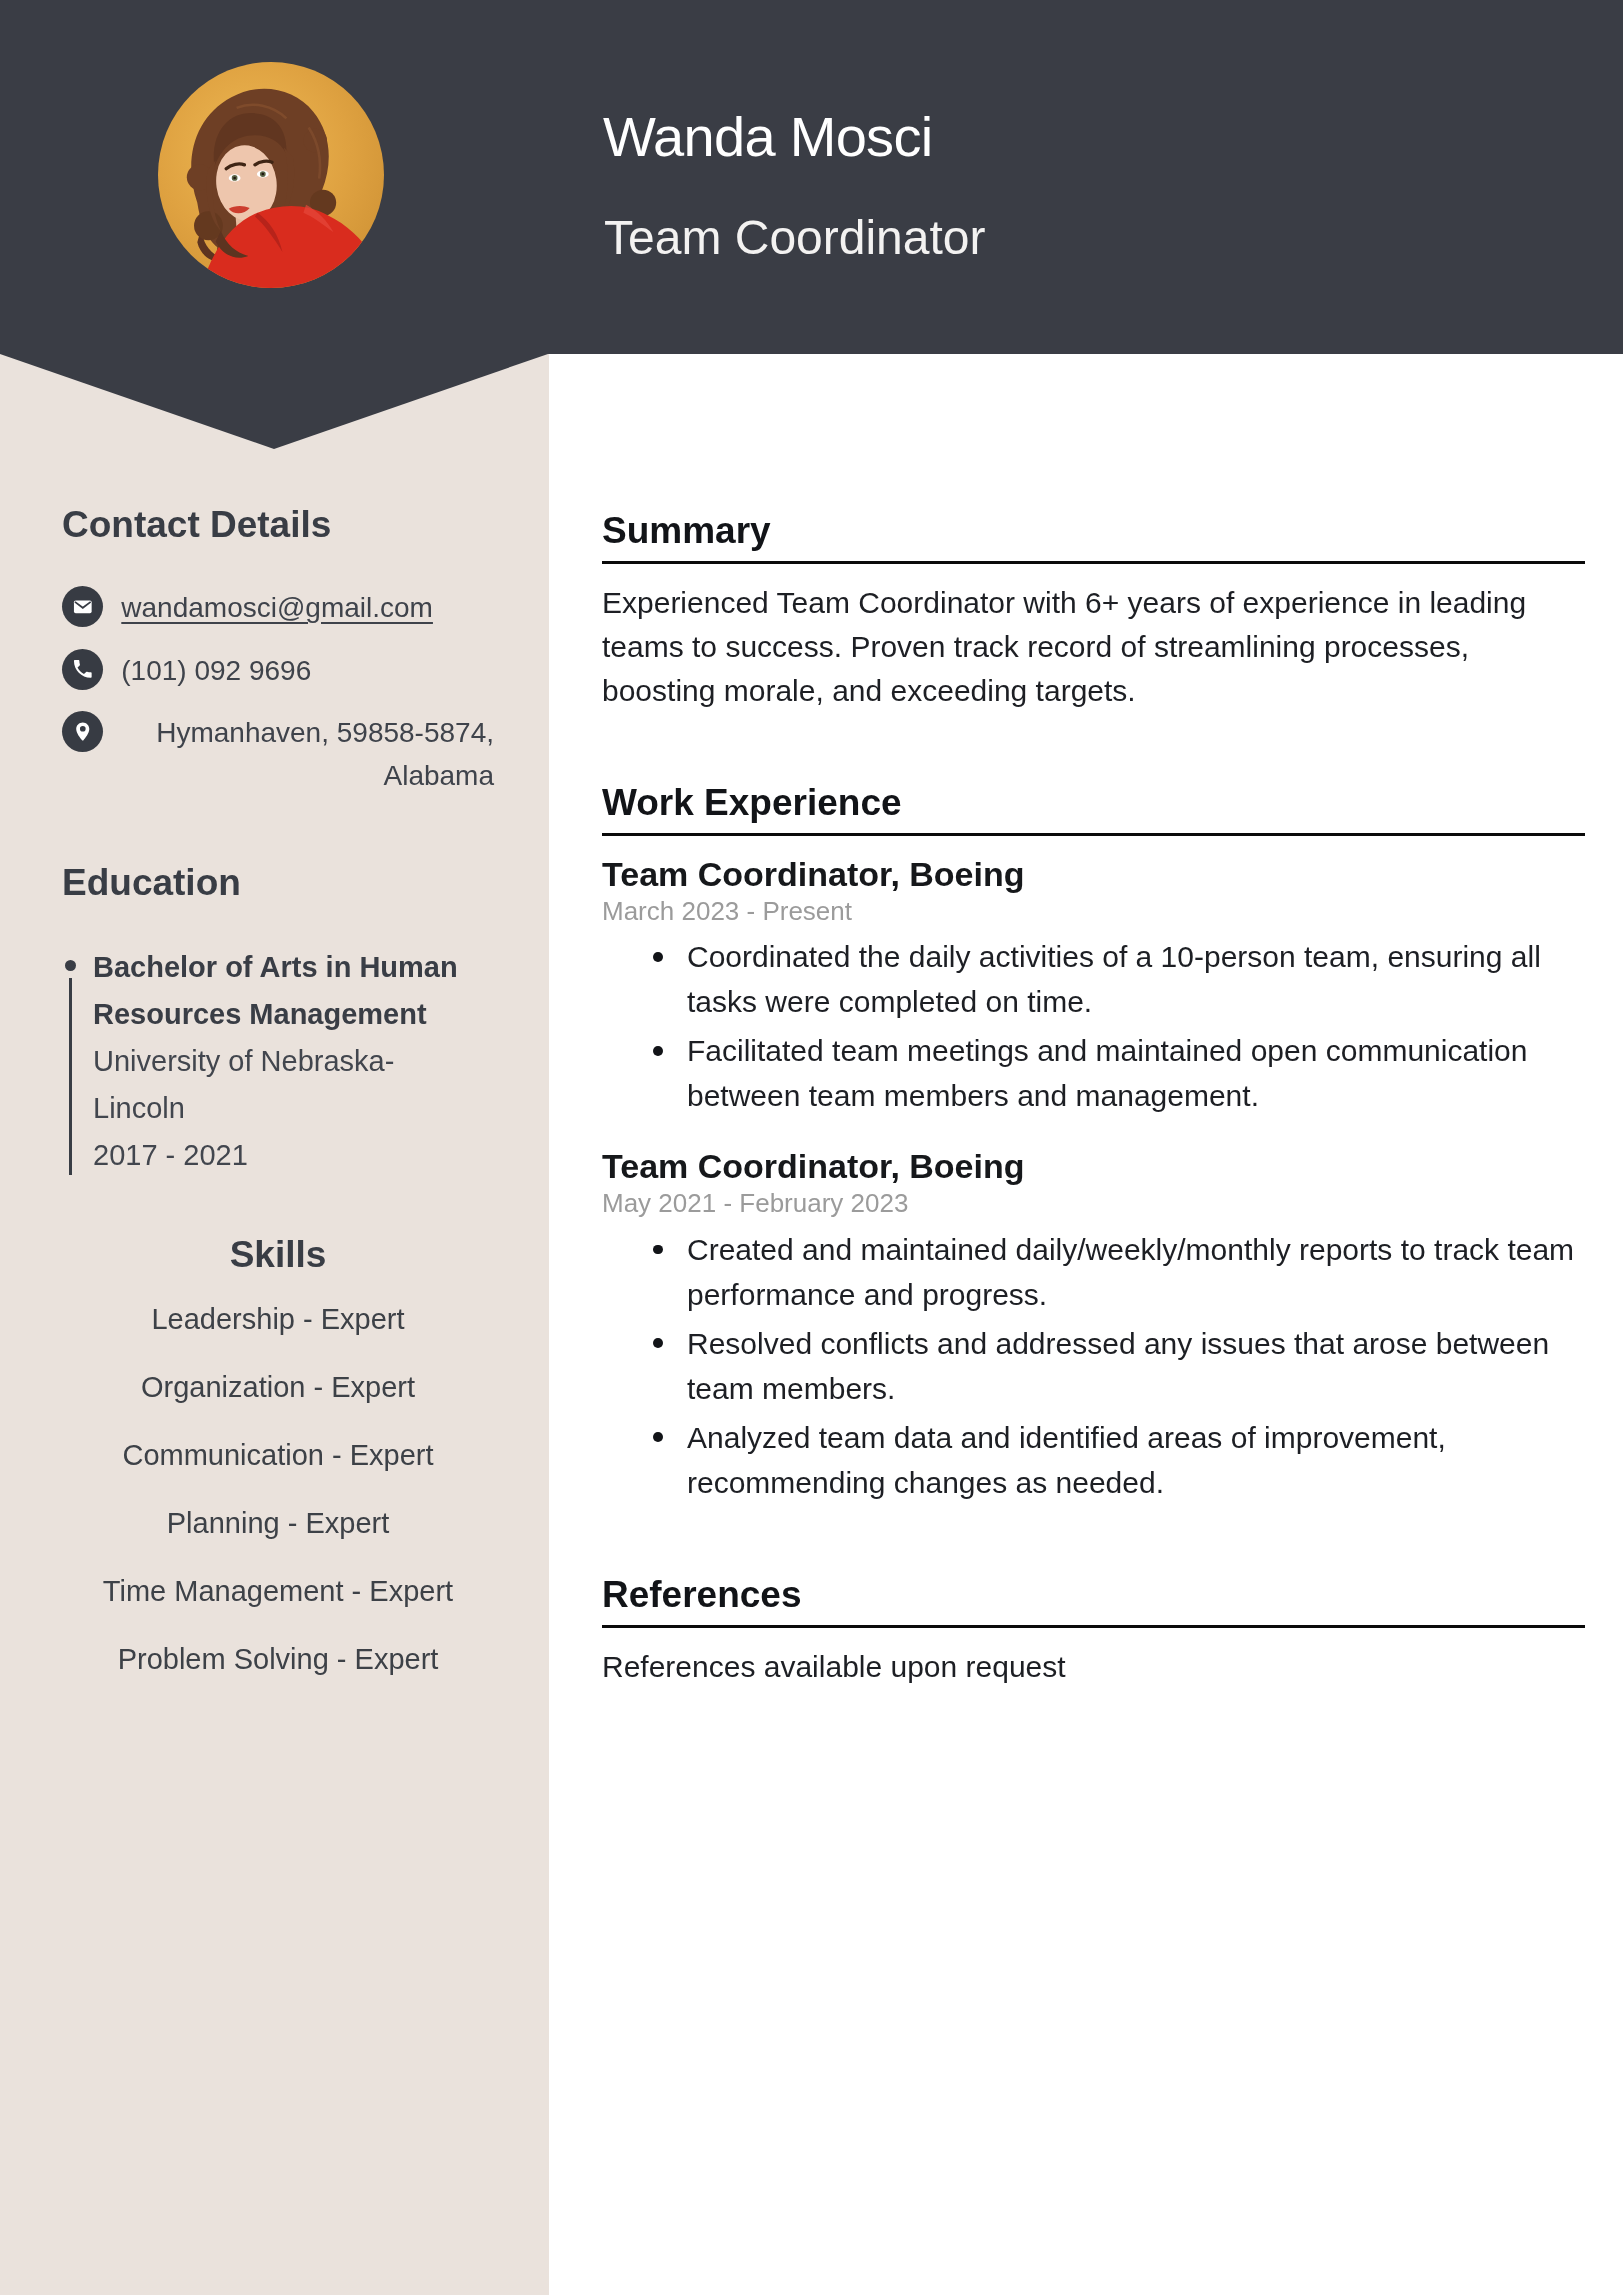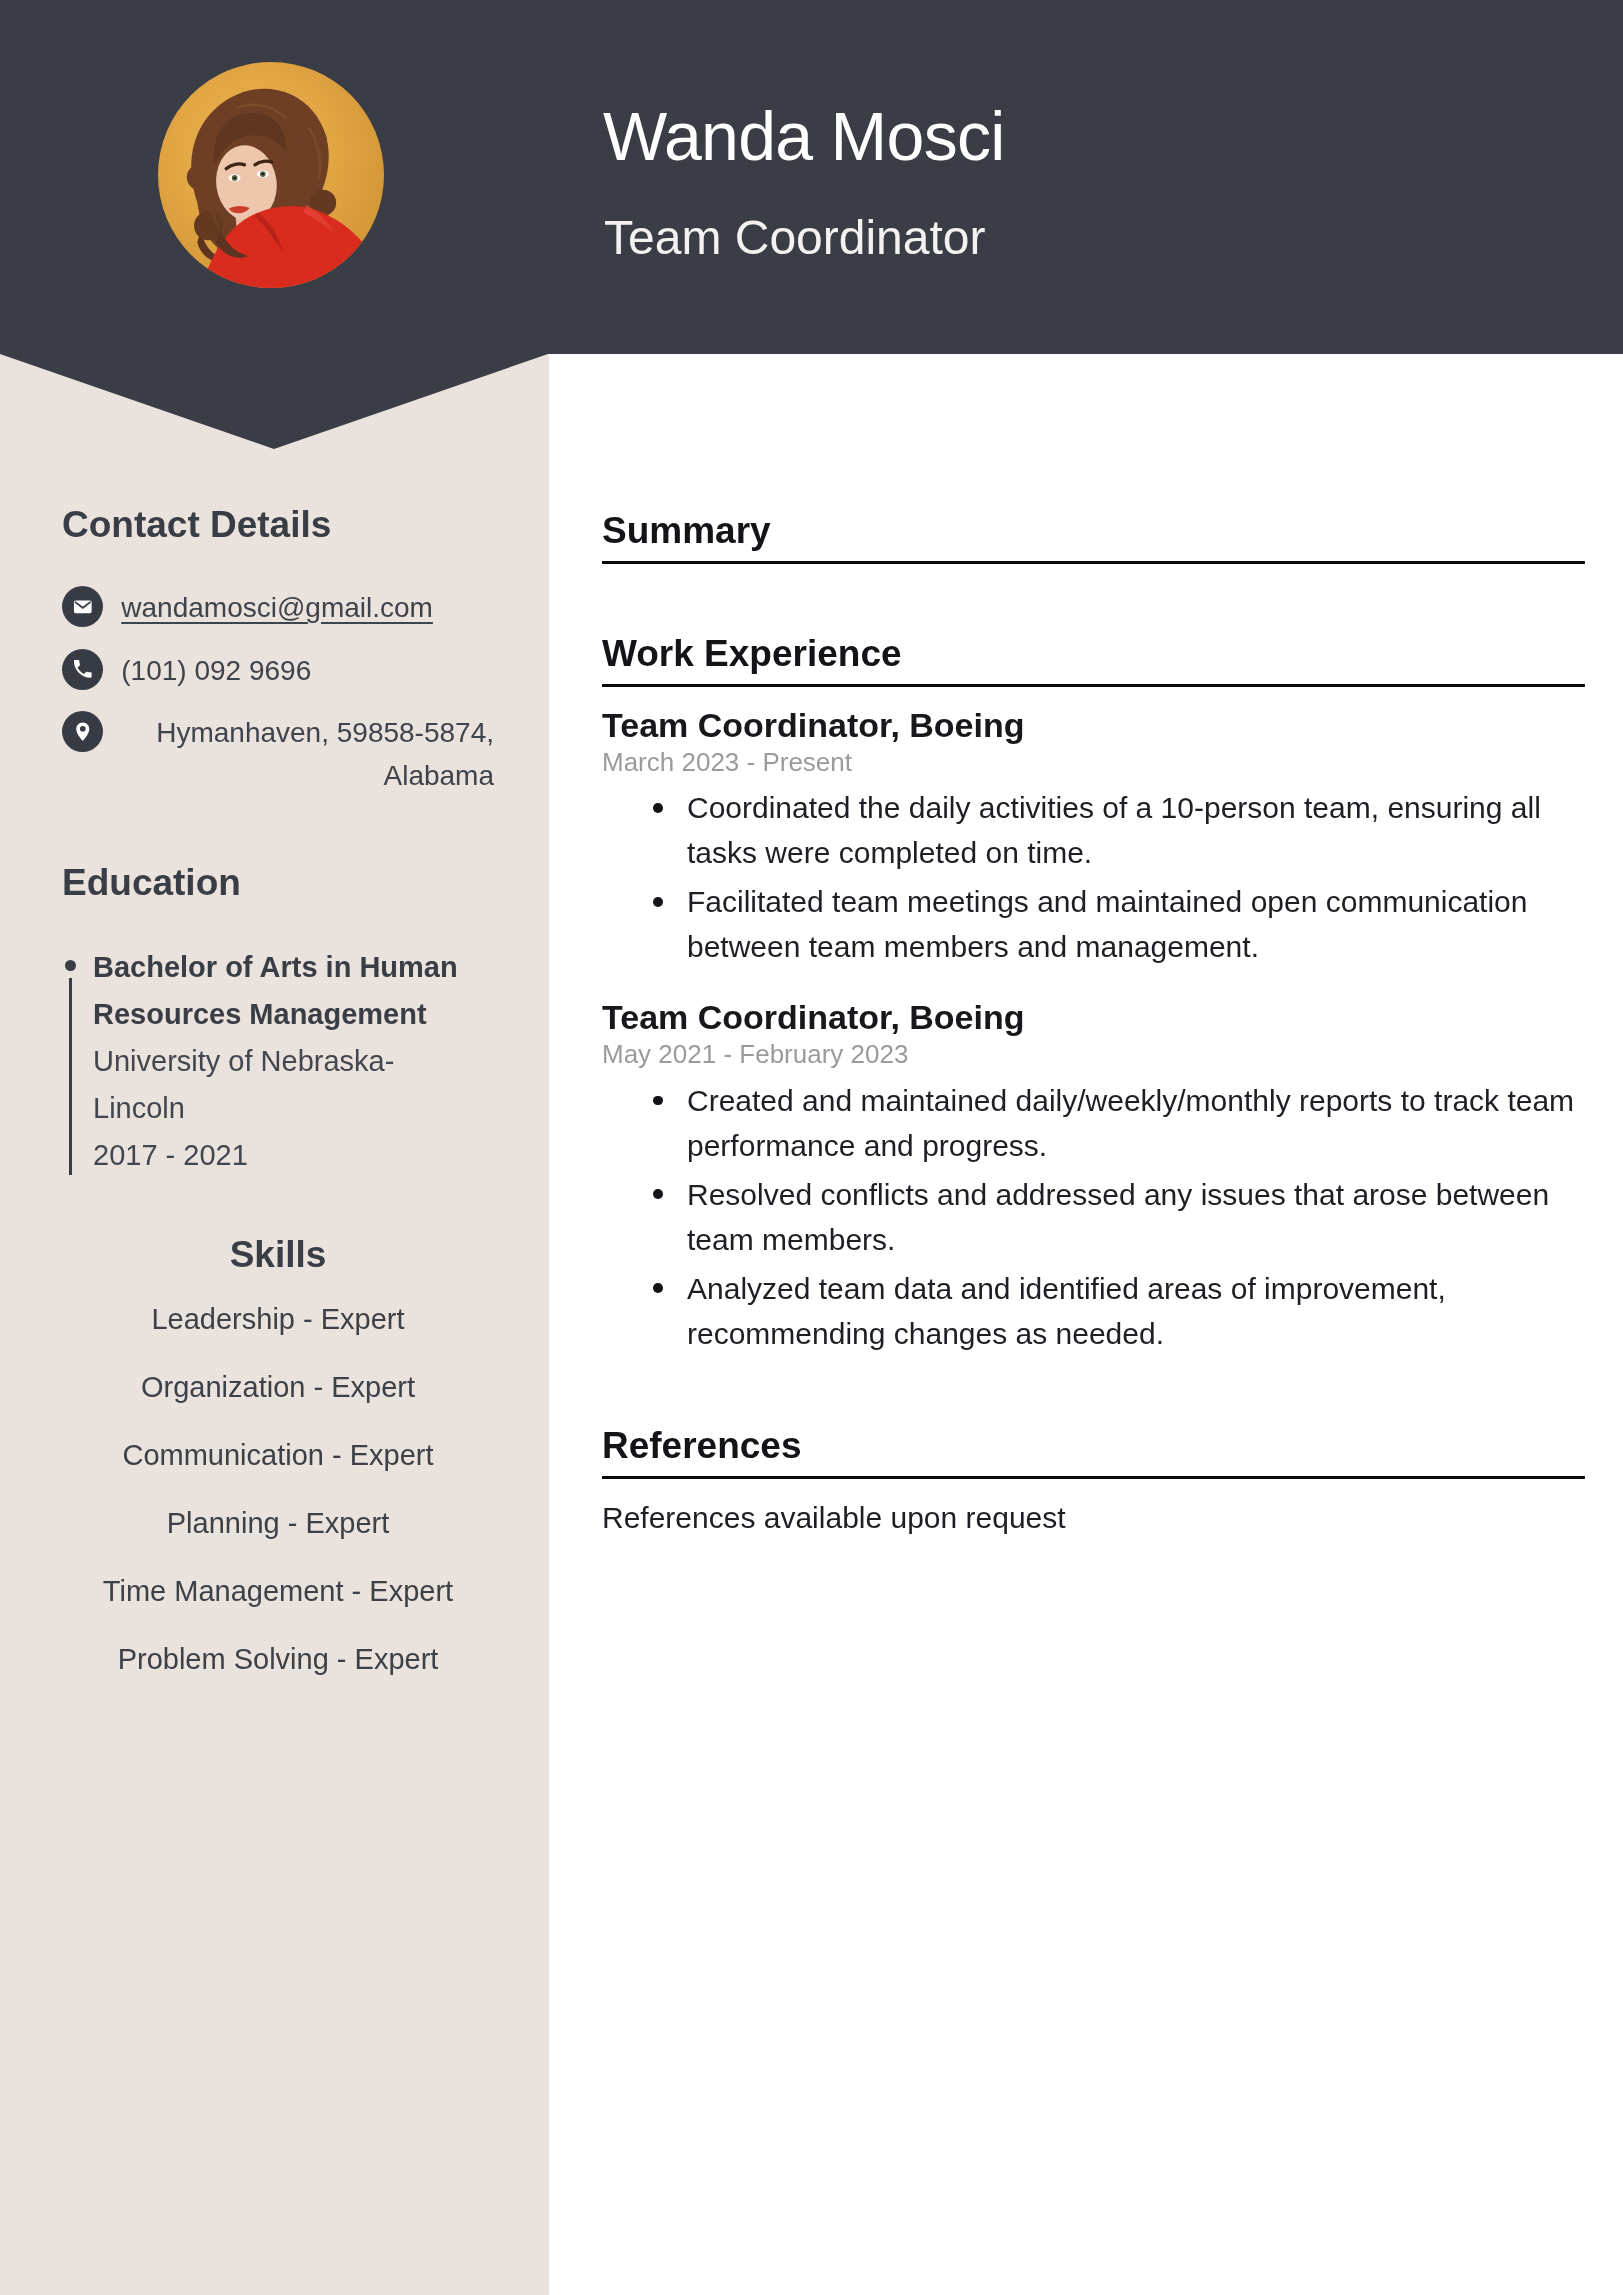--- a/index.html
+++ b/index.html
@@ -37,21 +37,21 @@
     position:absolute; left:158px; top:62px;
     width:226px; height:226px;
     border-radius:50%;
     overflow:hidden;
   }
   .photo svg { display:block; width:226px; height:226px; }
 
   
   .name {
     position:absolute; left:603px; top:94px;
-    font-size:68px; line-height:85px;
+    font-size:56px; line-height:85px;
     font-weight:400; letter-spacing:-0.7px;
     color:#ffffff; white-space:nowrap;text-align:center;
   }
   .person-title {
     position:absolute; left:604px; top:217px;
     font-size:48px; line-height:41px;
     font-weight:400;
     color:#f3f2f1; white-space:nowrap;
   }
 
@@ -295,20 +295,21 @@
     </ul>
   </section>
 
 </aside>
 
 <main class="main-col">
 
   <section>
     <h2 class="main-heading">Summary</h2>
     <hr class="rule">
+    <p class="summary-text">Experienced Team Coordinator with 6+ years of experience in leading teams to success. Proven track record of streamlining processes, boosting morale, and exceeding targets.</p>
   </section>
 
   <section class="experience-section">
     <h2 class="main-heading">Work Experience</h2>
     <hr class="rule">
 
     <div class="job">
       <div class="job-name">Team Coordinator, Boeing</div>
       <div class="job-dates">March 2023 - Present</div>
       <ul class="job-bullets">

